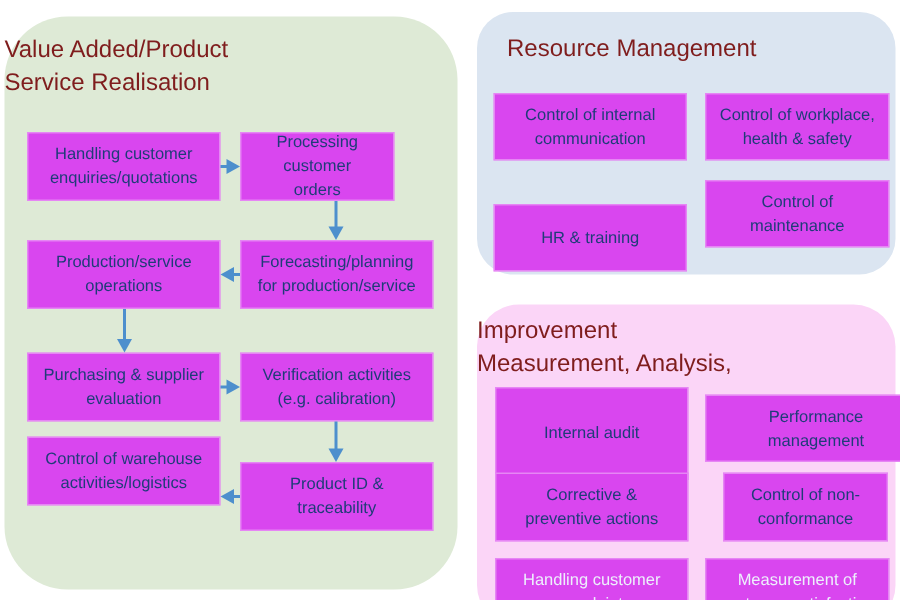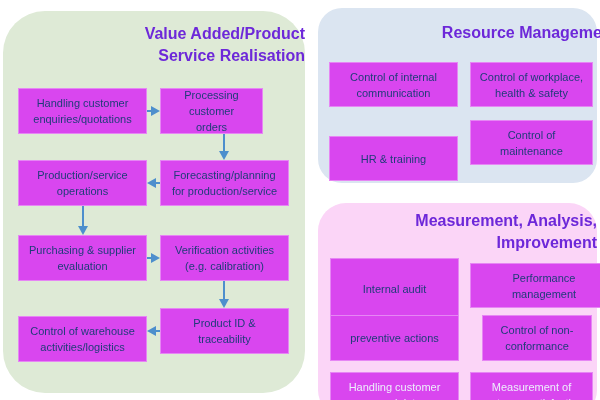--- a/index.html
+++ b/index.html
@@ -2,22 +2,22 @@
 <html><head>
 <meta charset="utf-8">
 <style>
   html,body{margin:0;padding:0;}
   .canvas{position:relative;width:600px;height:400px;background:#ffffff;overflow:hidden;
           font-family:"Liberation Sans",sans-serif;}
   .panel{position:absolute;}
   .panel-green{left:3px;top:11px;width:302px;height:382px;background:#deead6;border-radius:42px;}
   .panel-blue{left:318px;top:8px;width:279px;height:175px;background:#dbe5f1;border-radius:24px;}
   .panel-pink{left:318px;top:203px;width:279px;height:215px;background:#fbd5f7;border-radius:28px;}
-  .panel-title{position:absolute;left:0;width:100%;margin:0;text-align:right;
-               color:#6d28d9;font-size:16px;line-height:22px;font-weight:700;}
+  .panel-title{position:absolute;left:0;width:100%;margin:0;text-align:left;
+               color:#7f1d1d;font-size:16px;line-height:22px;font-weight:400;}
   .panel-title span{display:block;}
   .t-green{top:12px;}
   .t-blue{top:14px;margin-left:20px;}
   .t-pink{top:7px;}
   .fbox{position:absolute;background:#d946ef;border:1px solid rgba(255,255,255,0.35);
         box-sizing:border-box;color:#1f3c78;font-size:11px;line-height:16px;
         display:flex;flex-direction:column;align-items:center;justify-content:center;
         text-align:center;padding:1px 2px;}
   .fbox.light{color:#edeffc;}
   .aline{position:absolute;background:#4d8fcd;}
@@ -56,21 +56,21 @@
       <span>for production/service</span>
     </div>
     <div class="fbox" style="left:15px;top:224px;width:129px;height:46px">
       <span>Purchasing &amp; supplier</span>
       <span>evaluation</span>
     </div>
     <div class="fbox" style="left:157px;top:224px;width:129px;height:46px">
       <span>Verification activities</span>
       <span>(e.g. calibration)</span>
     </div>
-    <div class="fbox" style="left:15px;top:305px;width:129px;height:46px">
+    <div class="fbox" style="left:15px;top:280px;width:129px;height:46px">
       <span>Control of warehouse</span>
       <span>activities/logistics</span>
     </div>
     <div class="fbox" style="left:157px;top:297px;width:129px;height:46px">
       <span>Product ID &amp;</span>
       <span>traceability</span>
     </div>
 
     <div class="aline" style="left:144px;top:99px;width:5px;height:2px"></div>
     <div class="ahead-r" style="left:148px;top:95px"></div>
@@ -111,32 +111,33 @@
       <span>HR &amp; training</span>
     </div>
     <div class="fbox" style="left:152px;top:112px;width:123px;height:45px">
       <span>Control of</span>
       <span>maintenance</span>
     </div>
   </section>
 
   <section class="panel panel-pink">
     <h2 class="panel-title t-pink">
+      <span>Improvement</span>
       <span>Measurement, Analysis,</span>
-      <span>Improvement</span>
     </h2>
 
     <div class="fbox" style="left:12px;top:55px;width:129px;height:62px">
       <span>Internal audit</span>
     </div>
     <div class="fbox" style="left:152px;top:60px;width:148px;height:45px">
       <span>Performance</span>
       <span>management</span>
     </div>
     <div class="fbox" style="left:12px;top:112px;width:129px;height:46px">
+      <span>Corrective &amp;</span>
       <span>preventive actions</span>
     </div>
     <div class="fbox" style="left:164px;top:112px;width:110px;height:46px">
       <span>Control of non-</span>
       <span>conformance</span>
     </div>
     <div class="fbox light" style="left:12px;top:169px;width:129px;height:46px">
       <span>Handling customer</span>
       <span>complaints</span>
     </div>

